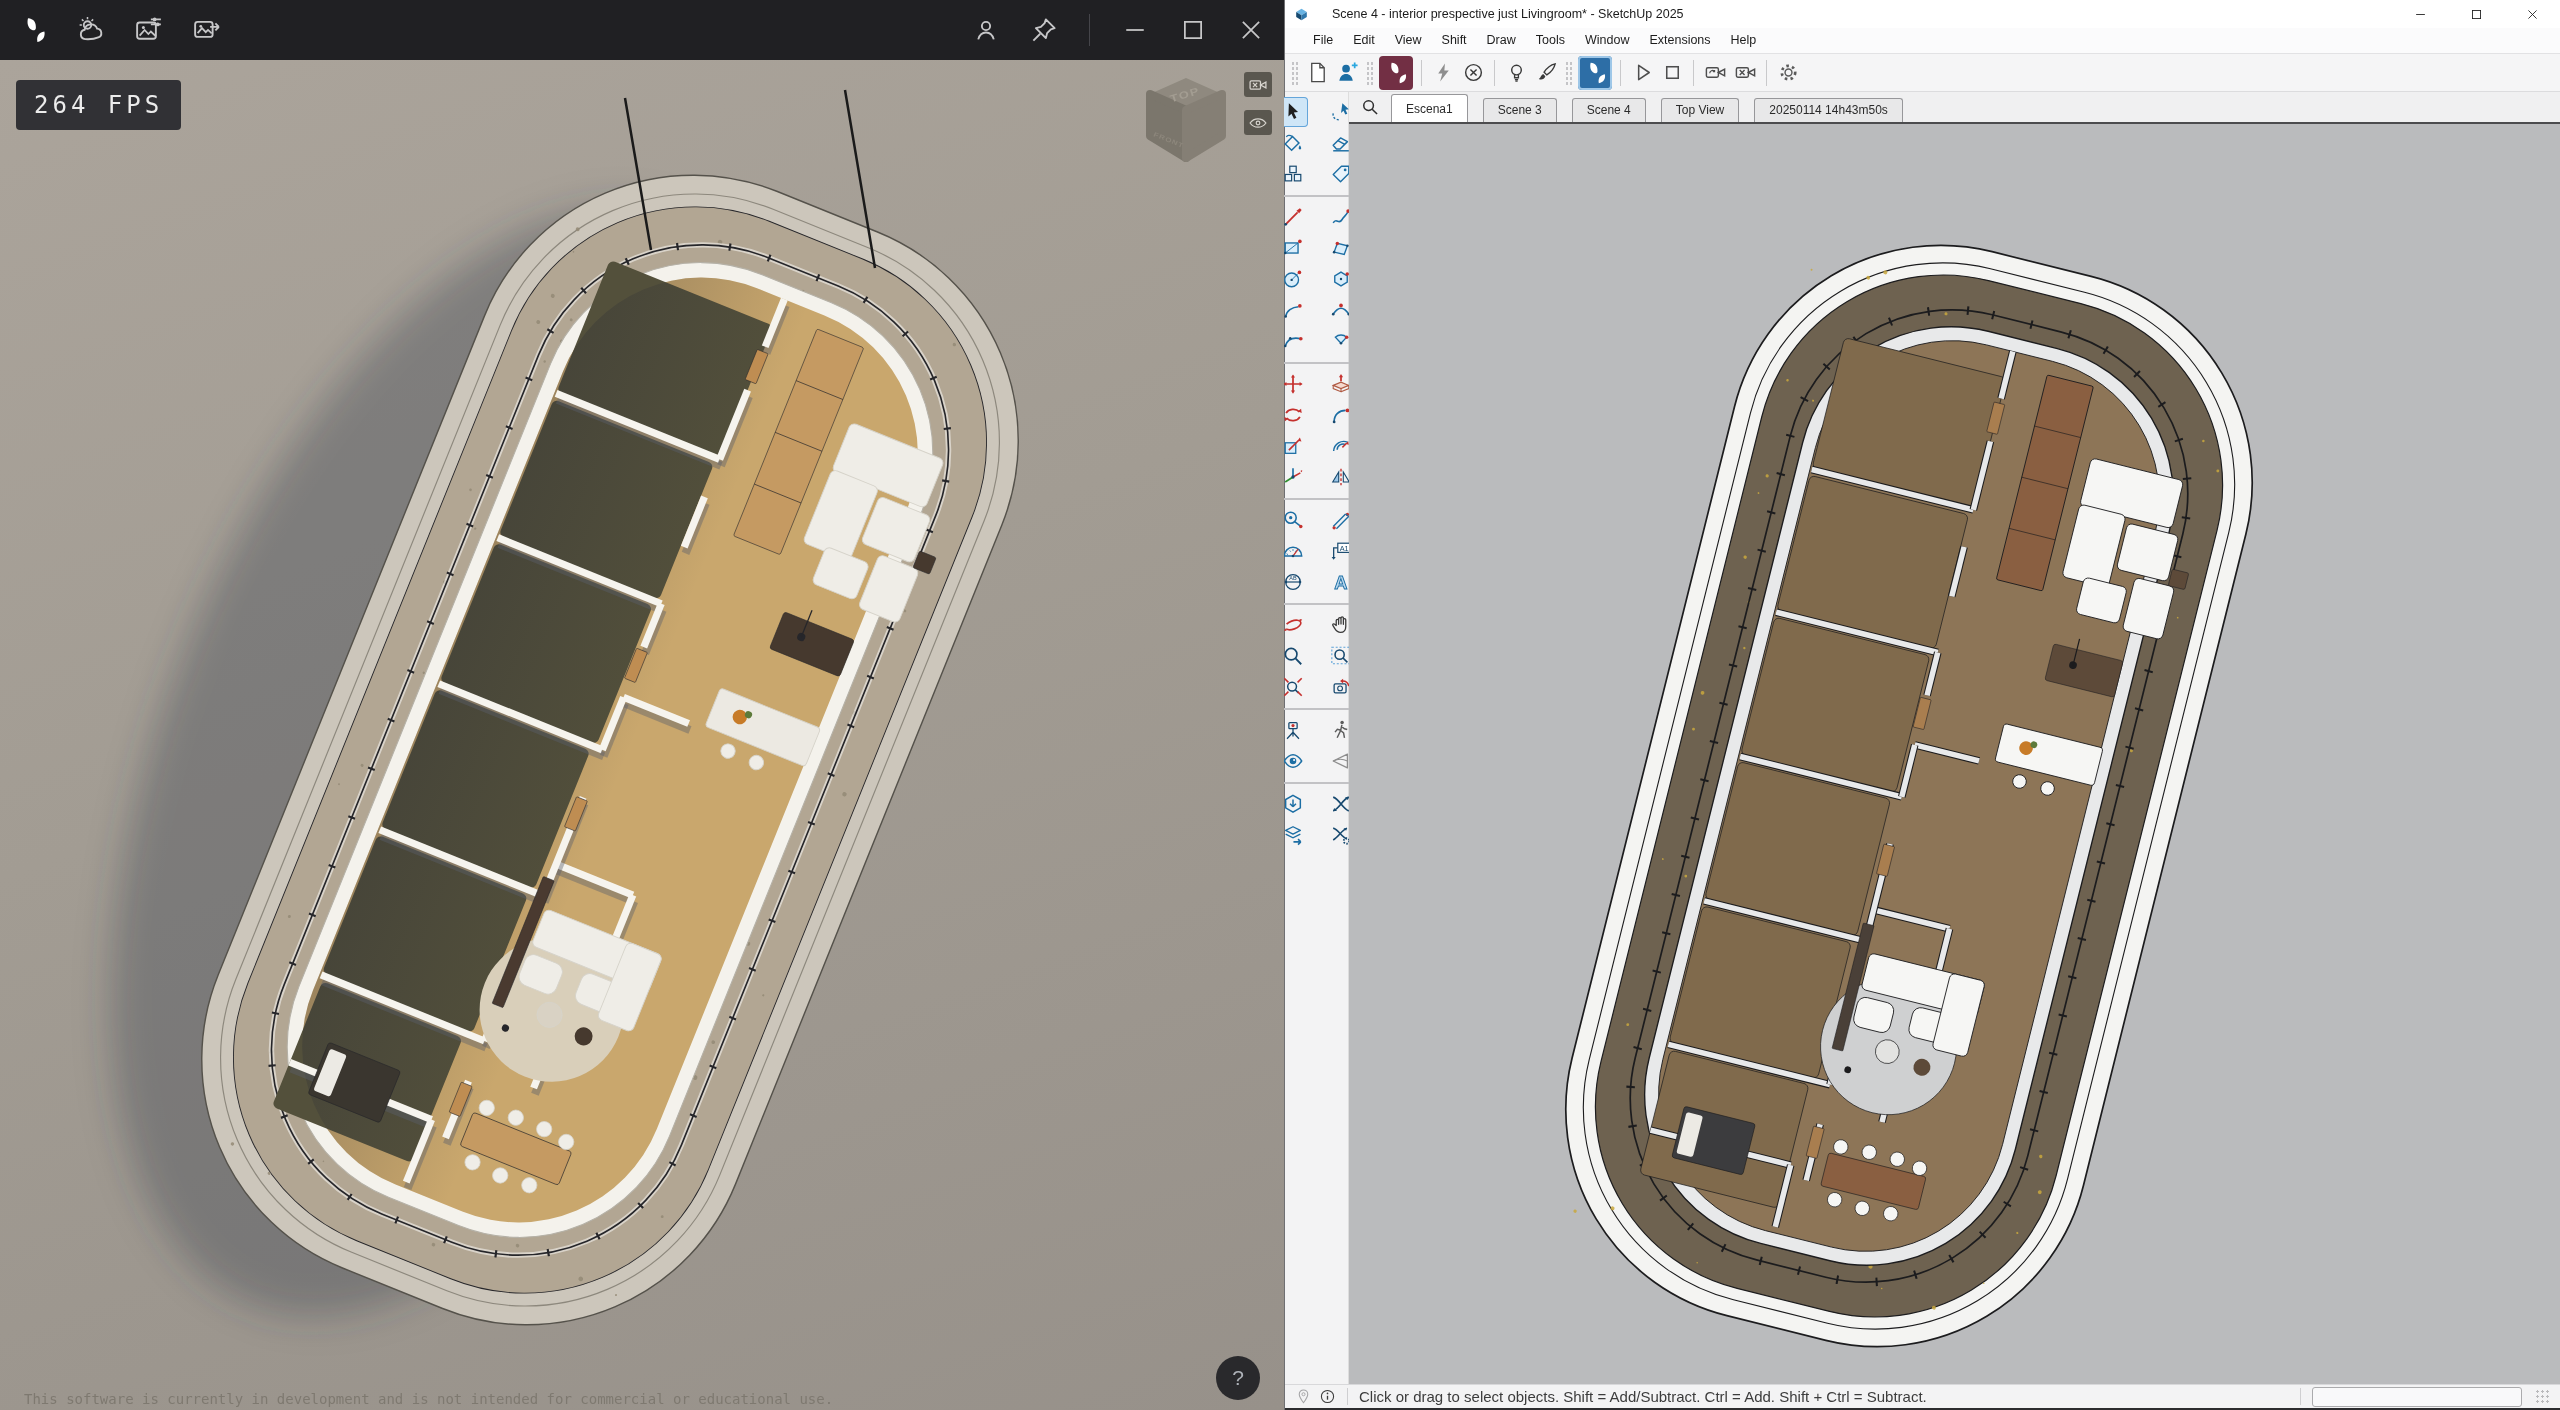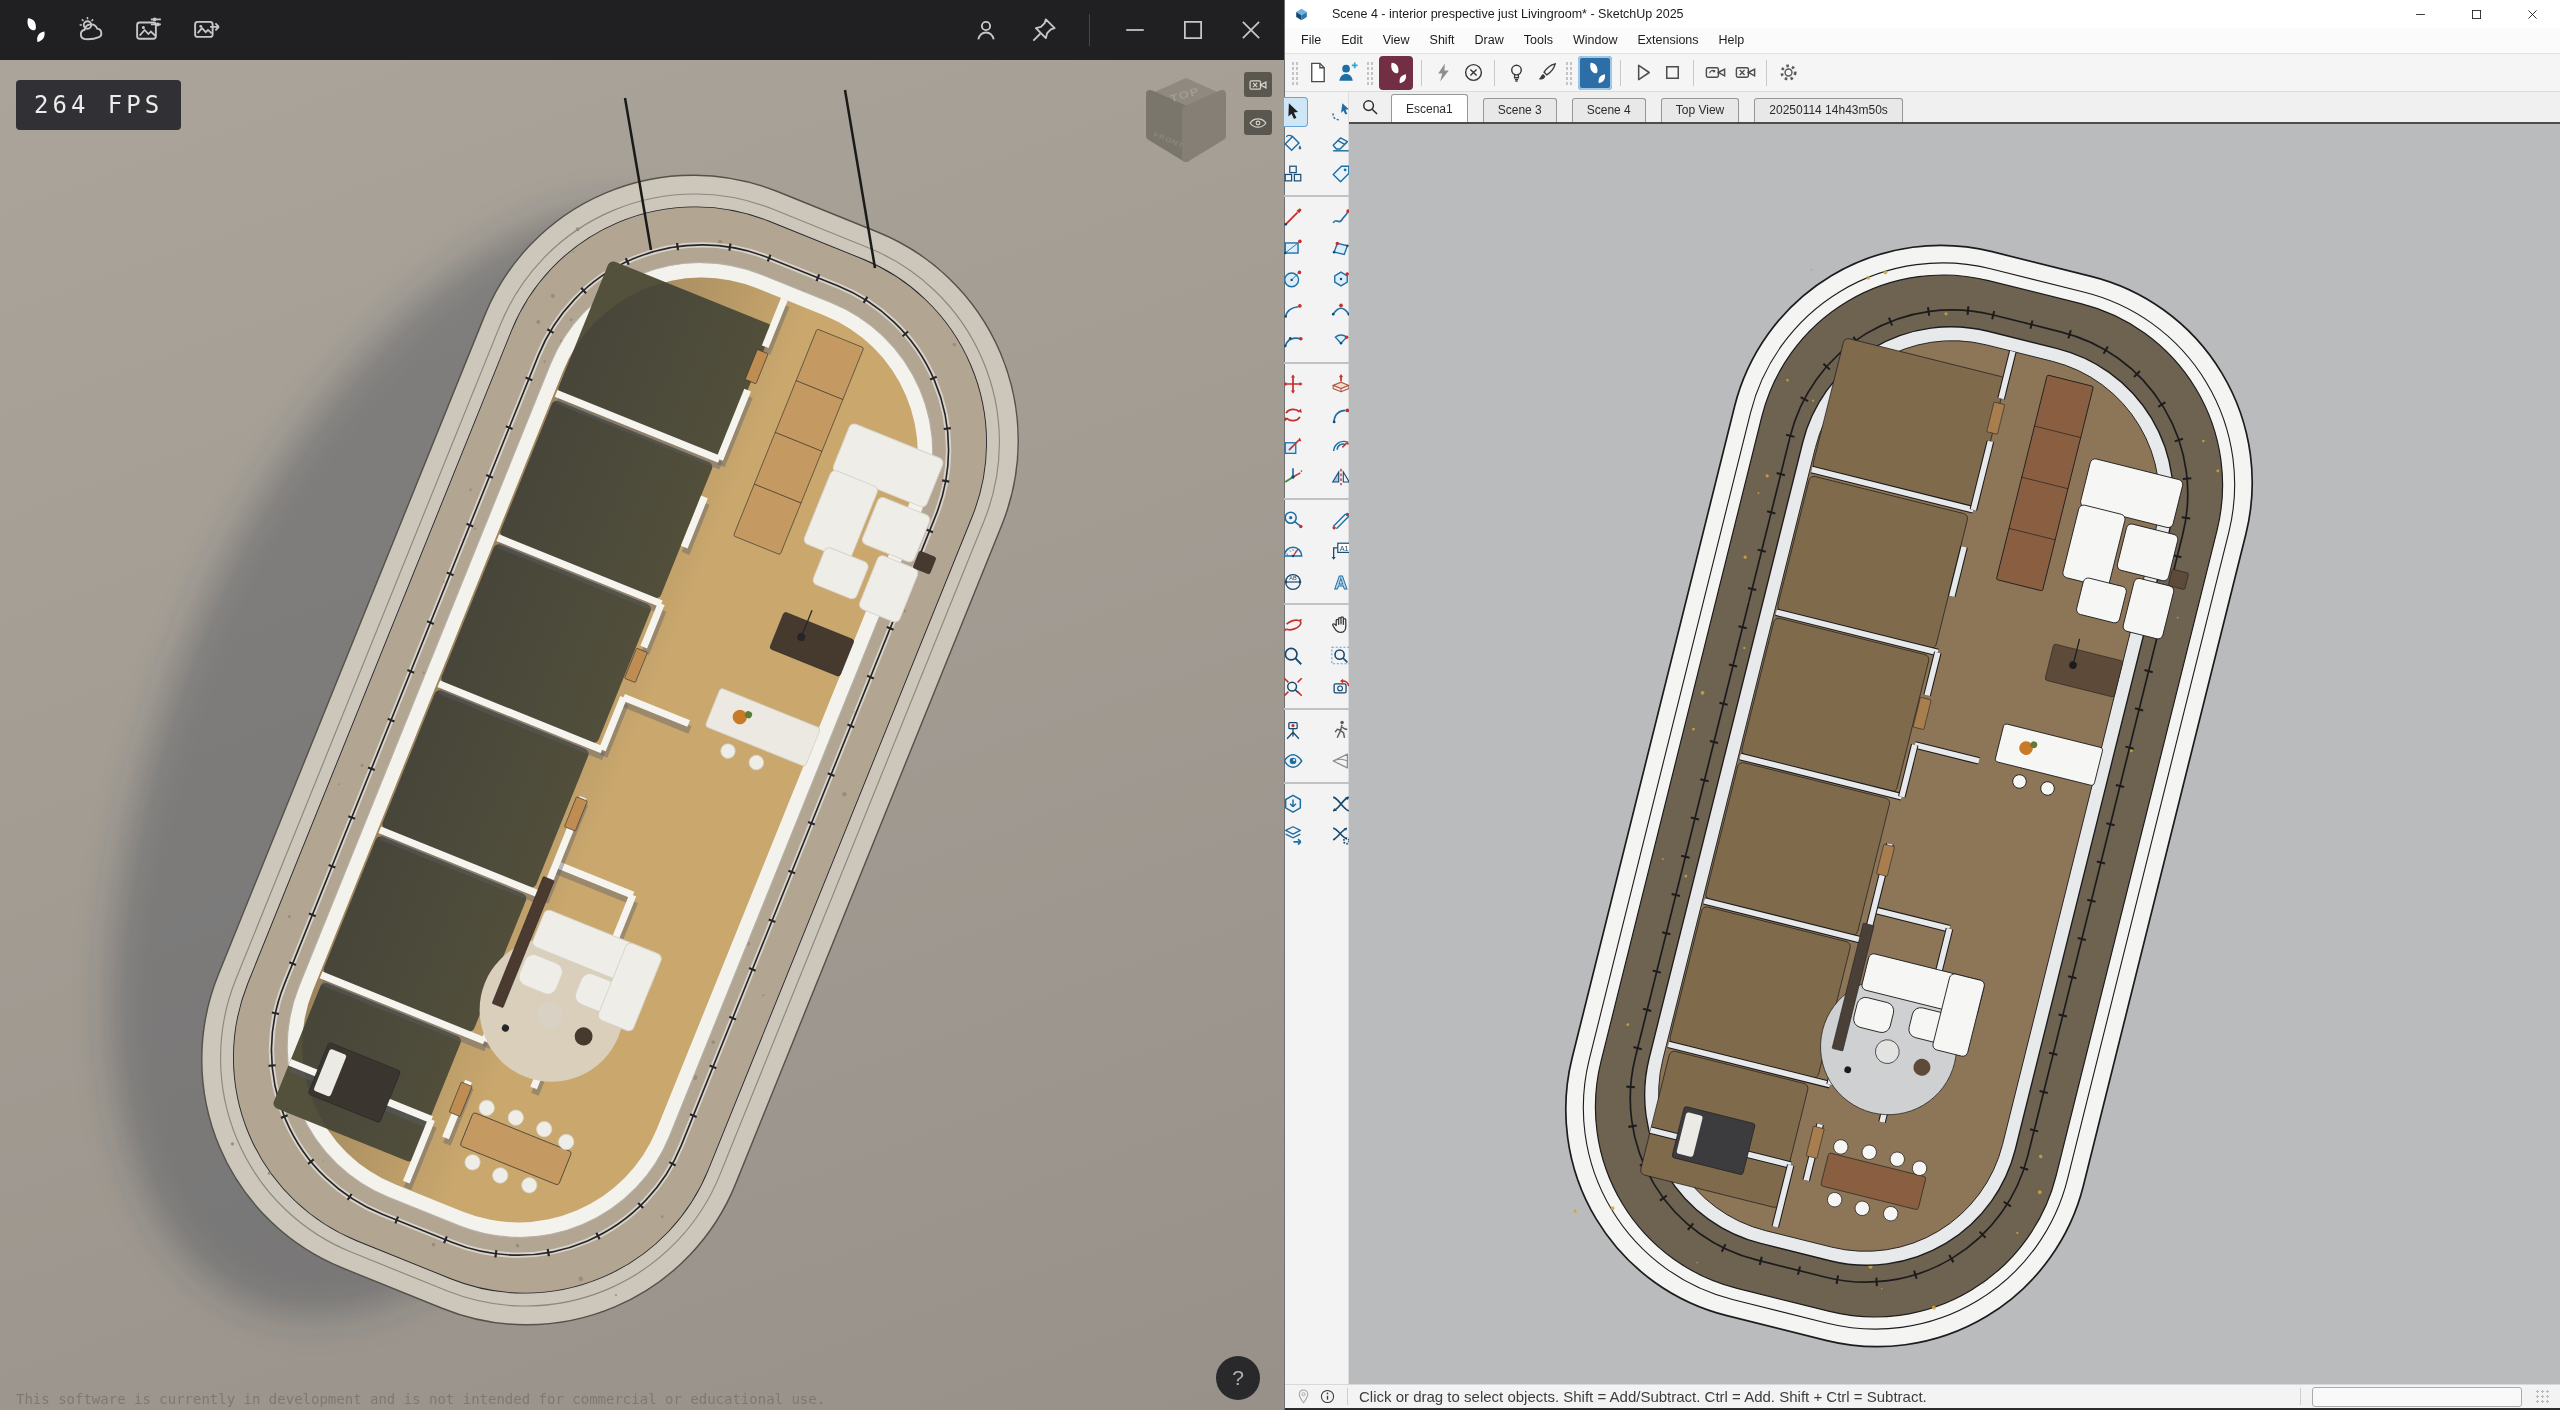--- a/index.html
+++ b/index.html
@@ -13,33 +13,33 @@
   .la-icon{width:34px;height:34px;display:flex;align-items:center;justify-content:center;color:#c7c7c9;}
   .la-icon svg{width:30px;height:30px;}
   .la-sep{width:1px;height:32px;background:#45454a;margin:0 4px;}
   .la-viewport{position:relative;flex:1;background:linear-gradient(160deg,#aba49b 0%,#a29c93 45%,#97918a 100%);overflow:hidden;}
   #renderScene{position:absolute;left:0;top:0;}
   .fps{position:absolute;left:16px;top:20px;background:#313135;color:#ececec;font-family:"DejaVu Sans Mono",monospace;font-size:24px;letter-spacing:4px;padding:11px 18px;border-radius:4px;}
   .cube-wrap{position:absolute;top:8px;right:12px;display:flex;gap:10px;align-items:flex-start;}
   .cube-btns{display:flex;flex-direction:column;gap:13px;margin-top:4px;}
   .cube-btn{width:28px;height:25px;background:rgba(84,80,73,.92);border:none;border-radius:3px;display:flex;align-items:center;justify-content:center;color:#d8d5cf;}
   .cube-btn svg{width:20px;height:20px;}
-  .disclaimer{position:absolute;left:16px;bottom:3px;font-family:"DejaVu Sans Mono",monospace;font-size:14px;color:#7e7970;white-space:nowrap;}
+  .disclaimer{position:absolute;left:24px;bottom:3px;font-family:"DejaVu Sans Mono",monospace;font-size:14px;color:#7e7970;white-space:nowrap;}
   .help-btn{position:absolute;right:24px;bottom:10px;width:44px;height:44px;border-radius:50%;background:#29292c;color:#aeb2b8;font-size:21px;border:none;display:flex;align-items:center;justify-content:center;font-family:"Liberation Sans",sans-serif;}
 
   
   .su-window{width:1276px;height:1410px;display:flex;flex-direction:column;flex:none;background:#f3f3f4;border-left:1px solid #6f6f72;}
   .su-titlebar{height:28px;background:#fff;display:flex;align-items:center;padding-left:8px;flex:none;}
   .su-logo{display:flex;align-items:center;}
   .su-logo svg{width:17px;height:17px;}
   .su-title{font-size:12.5px;color:#1b1b1b;margin-left:22px;flex:1;white-space:nowrap;overflow:hidden;}
   .su-controls{display:flex;height:100%;}
   .win-ctl{width:56px;height:100%;display:flex;align-items:center;justify-content:center;color:#1f1f1f;background:transparent;border:none;}
   .win-ctl svg{width:15px;height:15px;}
-  .su-menubar{height:26px;background:#fbfbfc;border-bottom:1px solid #e2e2e4;display:flex;align-items:center;padding-left:6px;flex:none;}
+  .su-menubar{height:26px;background:#fbfbfc;border-bottom:1px solid #e2e2e4;display:flex;align-items:center;padding-left:18px;flex:none;}
   .menu-item{padding:0 10px;font-size:12.5px;color:#1c1c1c;line-height:25px;}
   .su-toolbar{height:38px;background:#f5f5f6;border-bottom:1px solid #dcdcde;display:flex;align-items:center;flex:none;padding-left:2px;}
   .tb-handle{width:9px;height:26px;margin:0 3px;background-image:radial-gradient(#c4c4c7 1px,transparent 1.3px);background-size:4px 5px;background-position:1px 1px;}
   .tb-btn{width:30px;height:30px;display:flex;align-items:center;justify-content:center;background:transparent;border:none;}
   .tb-btn svg{width:23px;height:23px;}
   .tb-btn.leaf{width:34px;height:34px;border-radius:4px;margin:0 2px;}
   .tb-btn.leaf svg{width:26px;height:26px;}
   .leaf-maroon{background:#722f44;}
   .leaf-blue{background:#2d6ea6;outline:2px solid #9ec7e8;outline-offset:-2px;}
   .tb-sep{width:1px;height:26px;background:#c9c9cb;margin:0 6px;}

